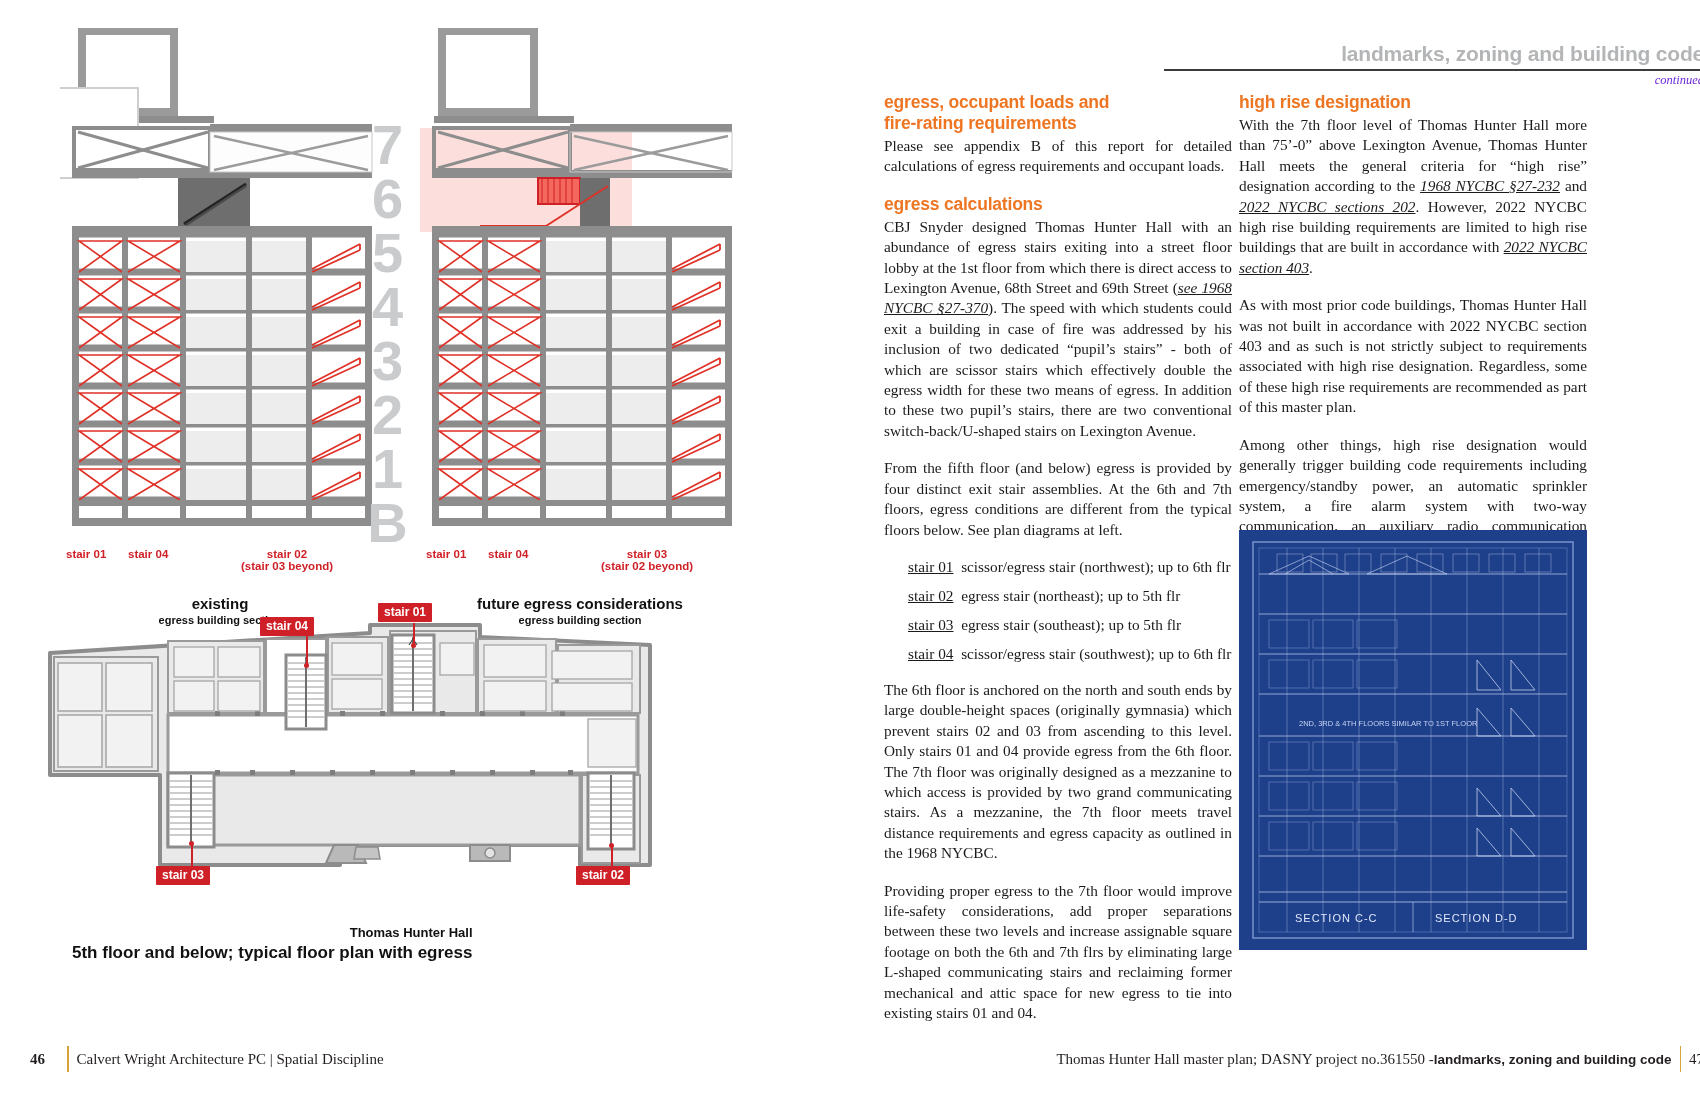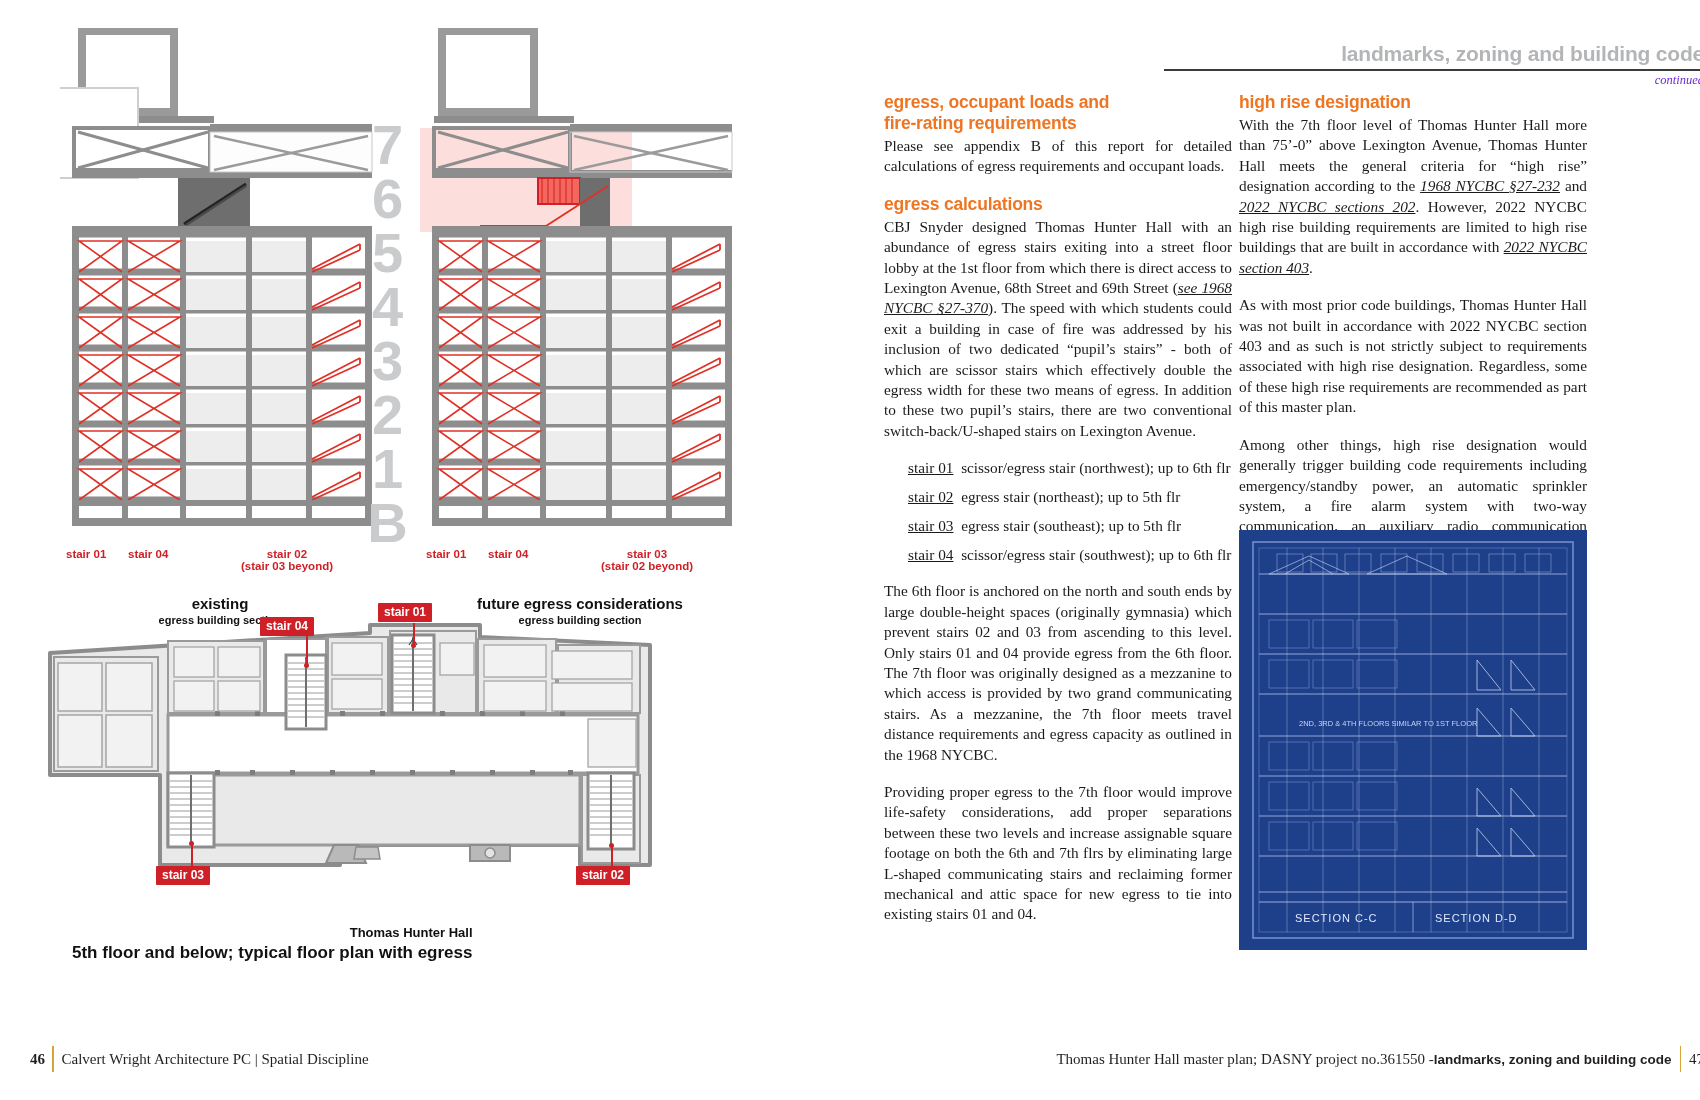--- a/index.html
+++ b/index.html
@@ -79,21 +79,21 @@
   }
   .plancap .c1 { font-size: 13px; font-weight: 700; color: #111; }
   .plancap .c2 { font-size: 17px; font-weight: 700; color: #111; margin-top: 3px; }
 
   
   .footL {
     position: absolute; left: 30px; top: 1046px;
     display: flex; align-items: center; gap: 0;
     font-family: "Liberation Serif", serif; font-size: 15px; color: #231f20;
   }
-  .footL .pg { font-weight: 700; font-size: 15px; padding-right: 7px; }
+  .footL .pg { font-weight: 700; font-size: 15px; padding-right: 22px; }
   .footL .bar { width: 1.5px; height: 26px; background: #d8a43a; margin-right: 8px; }
 
   .footR {
     position: absolute; right: 30px; top: 1046px;
     display: flex; align-items: center; gap: 0;
     font-family: "Liberation Serif", serif; font-size: 15px; color: #231f20; justify-content: flex-end;
   }
   .footR .orange { font-family:"Liberation Sans", sans-serif; font-weight:700; font-size:13.5px; }
   .footR .bar { width: 1.5px; height: 26px; background: #d8a43a; margin: 0 8px; }
   .footR .pg { font-weight: 400; font-size: 15px; }
@@ -600,20 +600,21 @@
     <div class="col colA">
       <h2 class="sec-h">
         <span>egress, occupant loads and</span><br>
         <span>fire-rating requirements</span>
       </h2>
       <p class="body">Please see appendix B of this report for detailed calculations of egress requirements and occupant loads.</p>
 
       <h2 class="sec-h">egress calculations</h2>
       <p class="body"><span>CBJ Snyder designed Thomas Hunter Hall with an abundance of egress stairs exiting into a street floor lobby at the 1st floor from which there is direct access to Lexington Avenue, 68th Street and 69th Street (</span><span class="ul">see 1968 NYCBC §27-370</span><span>).  The speed with which students could exit a building in case of fire was addressed by his inclusion of two dedicated “pupil’s stairs” - both of which are scissor stairs which effectively double the egress width for these two means of egress.  In addition to these two pupil’s stairs, there are two conventional switch-back/U-shaped stairs on Lexington Avenue.</span></p>
 
+      <p class="body">From the fifth floor (and below) egress is provided by four distinct exit stair assemblies.  At the 6th and 7th floors, egress conditions are different from the typical floors below.  See plan diagrams at left.</p>
 
       <div class="stairlist">
         <div class="li">
           <span class="nm">stair 01</span>&nbsp;
           <span>scissor/egress stair (northwest); up to 6th flr</span>
         </div>
         <div class="li">
           <span class="nm">stair 02</span>&nbsp;
           <span>egress stair (northeast); up to 5th flr</span>
         </div>

